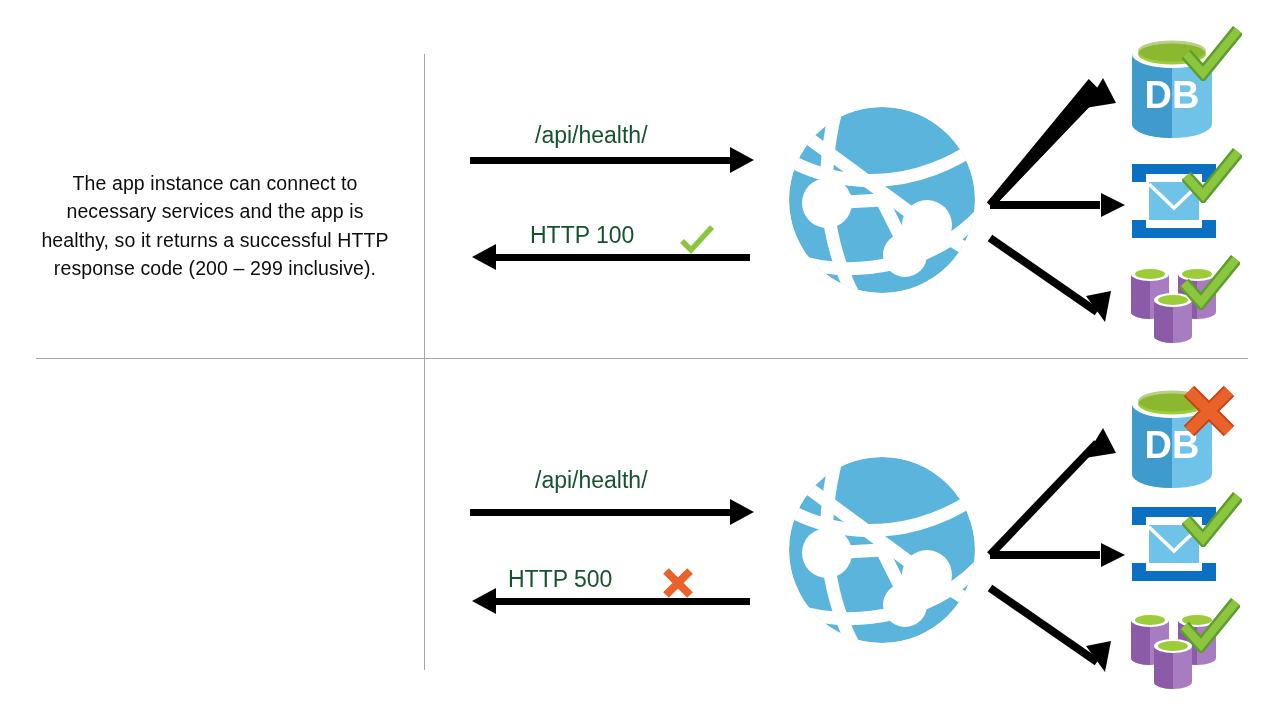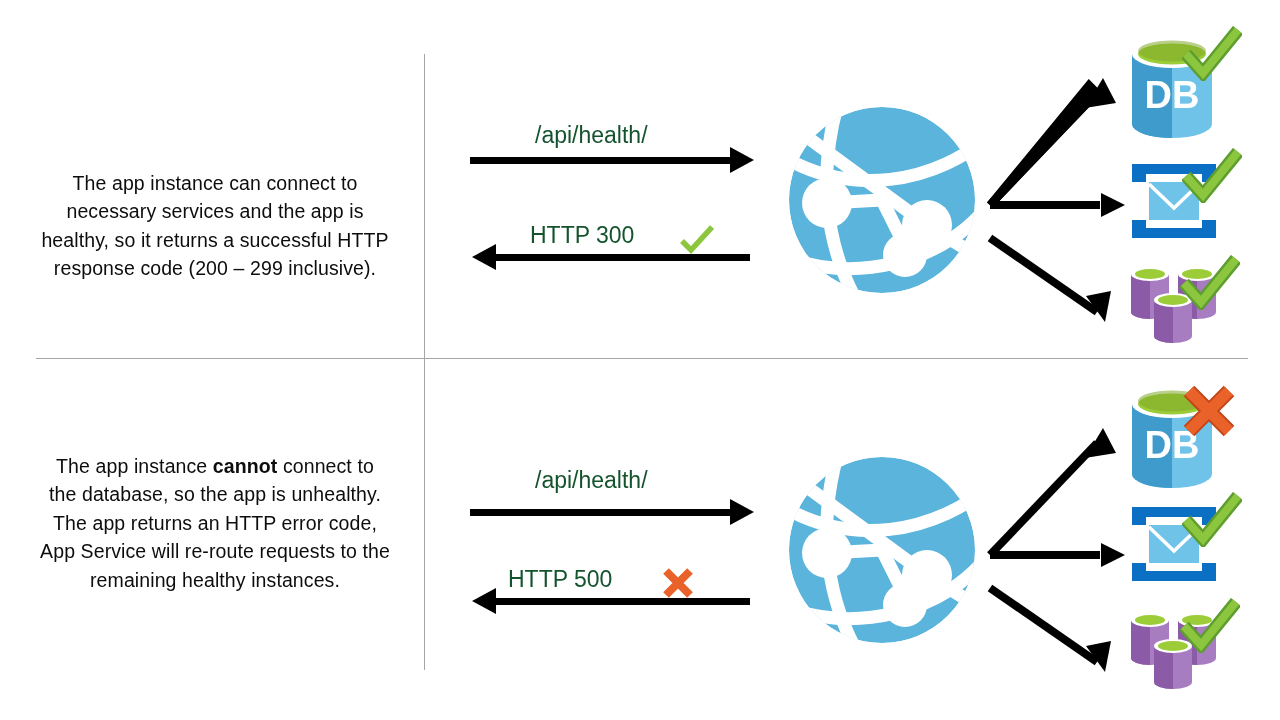--- a/index.html
+++ b/index.html
@@ -109,21 +109,21 @@
 
   <div class="divider-h"></div>
   <div class="divider-v"></div>
 
   <div class="desc" id="desc-top">The app instance can connect to necessary services and the app is healthy, so it returns a successful HTTP response code (200 – 299 inclusive).</div>
 
   <div class="arrow-label" style="left:535px; top:122px;">/api/health/</div>
   <div class="arrow-line" style="left:470px; top:157px; width:262px;"></div>
   <div class="arrow-head-r" style="left:730px; top:147px;"></div>
 
-  <div class="arrow-label" style="left:530px; top:222px;">HTTP 300</div>
+  <div class="arrow-label" style="left:530px; top:222px;">HTTP 100</div>
   <svg class="status check-inline" style="left:680px; top:224px;" viewBox="0 0 34 31">
     <path d="M2 17 L11 26 L32 3" fill="none" stroke="#8CC63F" stroke-width="5.5" stroke-linecap="butt" stroke-linejoin="miter"></path>
   </svg>
   <div class="arrow-line" style="left:496px; top:254px; width:254px;"></div>
   <div class="arrow-head-l" style="left:472px; top:244px;"></div>
 
   <svg class="globe" style="left:787px; top:105px;" viewBox="0 0 190 190">
     <defs>
       <clipPath id="gclip1">
           <circle cx="95" cy="95" r="93"></circle>
@@ -203,21 +203,20 @@
       <ellipse cx="45" cy="38" rx="19" ry="7" fill="#ffffff"></ellipse>
       <ellipse cx="45" cy="38" rx="15" ry="5" fill="#9CCD38"></ellipse>
     </g>
   </svg>
 
   <svg class="status check-big" style="left:1180px; top:255px;" viewBox="0 0 60 55">
     <path d="M4 28 L21 47 L56 4" fill="none" stroke="#5E9E2E" stroke-width="13" stroke-linejoin="miter"></path>
     <path d="M4 28 L21 47 L56 4" fill="none" stroke="#8CC63F" stroke-width="8" stroke-linejoin="miter"></path>
   </svg>
 
-  <div class="desc" id="desc-bottom">The app instance <b>cannot</b> connect to the database, so the app is unhealthy. The app returns an HTTP error code, App Service will re-route requests to the remaining healthy instances.</div>
 
   <div class="arrow-label" style="left:535px; top:467px;">/api/health/</div>
   <div class="arrow-line" style="left:470px; top:509px; width:262px;"></div>
   <div class="arrow-head-r" style="left:730px; top:499px;"></div>
 
   <div class="arrow-label" style="left:508px; top:566px;">HTTP 500</div>
   <svg class="status cross-inline" style="left:662px; top:567px;" viewBox="0 0 32 32">
     <path d="M4 4 L28 28 M28 4 L4 28" stroke="#E8622A" stroke-width="8" stroke-linecap="butt"></path>
   </svg>
   <div class="arrow-line" style="left:496px; top:598px; width:254px;"></div>

